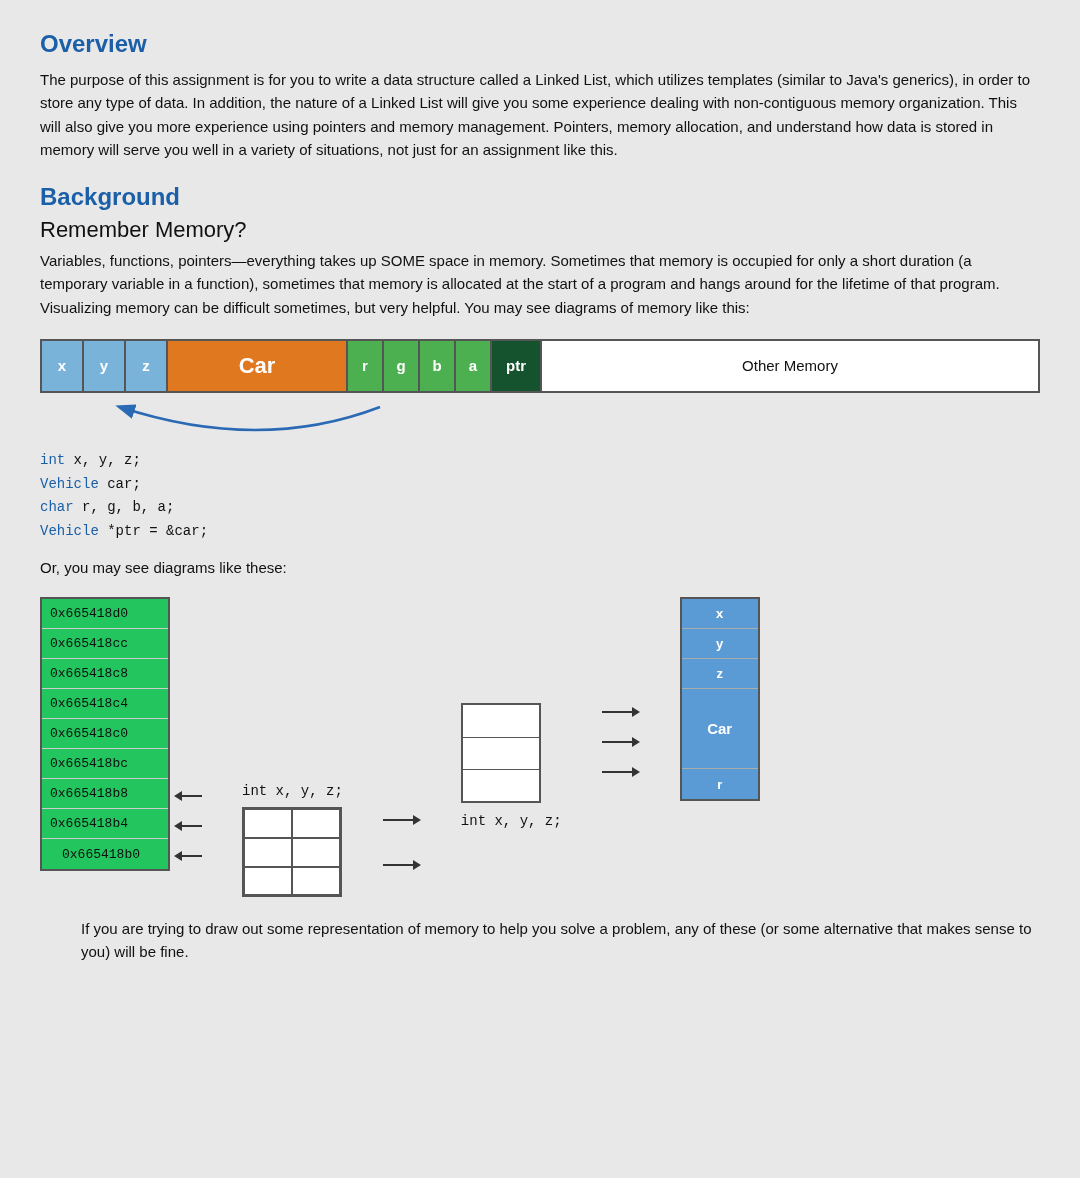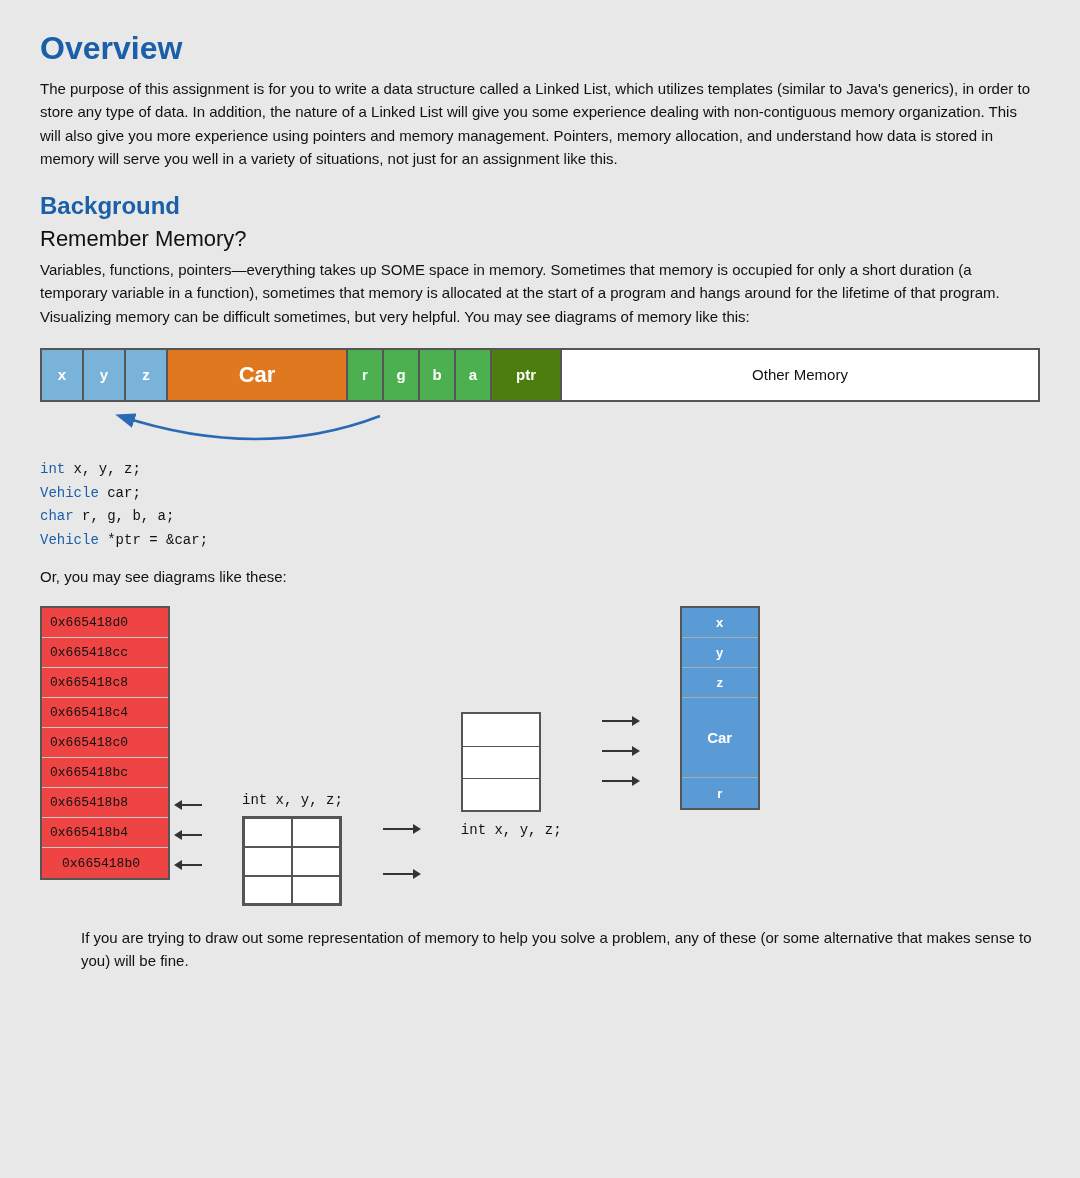--- a/index.html
+++ b/index.html
@@ -5,21 +5,21 @@
     * { box-sizing: border-box; margin: 0; padding: 0; }
     body {
       font-family: Arial, sans-serif;
       font-size: 15px;
       background: #e8e8e8;
       color: #111;
       padding: 30px 40px;
       max-width: 1080px;
     }
     h1 {
-      font-size: 32px;
+      font-size: 24px;
       font-weight: bold;
       color: #1a5fa8;
       margin-bottom: 10px;
     }
     h2 {
       font-size: 24px;
       font-weight: bold;
       color: #1a5fa8;
       margin-top: 22px;
       margin-bottom: 6px;
@@ -52,21 +52,21 @@
       font-weight: bold;
     }
     .mem-cell-x { width: 42px; background: #7ab3d9; color: #fff; }
     .mem-cell-y { width: 42px; background: #7ab3d9; color: #fff; }
     .mem-cell-z { width: 42px; background: #7ab3d9; color: #fff; }
     .mem-cell-car { width: 180px; background: #e07820; color: #fff; font-size: 22px; }
     .mem-cell-r { width: 36px; background: #4caf50; color: #fff; }
     .mem-cell-g { width: 36px; background: #4caf50; color: #fff; }
     .mem-cell-b { width: 36px; background: #4caf50; color: #fff; }
     .mem-cell-a { width: 36px; background: #4caf50; color: #fff; }
-    .mem-cell-ptr { width: 70px; background: #4d7c0f; color: #fff; }
+    .mem-cell-ptr { width: 50px; background: #14532d; color: #fff; }
     .mem-cell-other { flex: 1; background: #fff; color: #111; font-weight: normal; font-size: 15px; border-right: none; }
     
     .arrow-area {
       position: relative;
       height: 36px;
       margin-bottom: 6px;
     }
     
     .code-block {
       font-family: 'Courier New', monospace;
@@ -79,21 +79,21 @@
     
     .diagrams-area {
       display: flex;
       gap: 40px;
       margin-top: 18px;
       align-items: flex-start;
     }
     
     .addr-table {
       border: 2px solid #555;
-      background: #ef4444;
+      background: #22c55e;
       min-width: 130px;
     }
     .addr-row {
       padding: 2px 8px;
       font-family: 'Courier New', monospace;
       font-size: 13px;
       border-bottom: 1px solid #ccc;
       height: 30px;
       display: flex;
       align-items: center;

